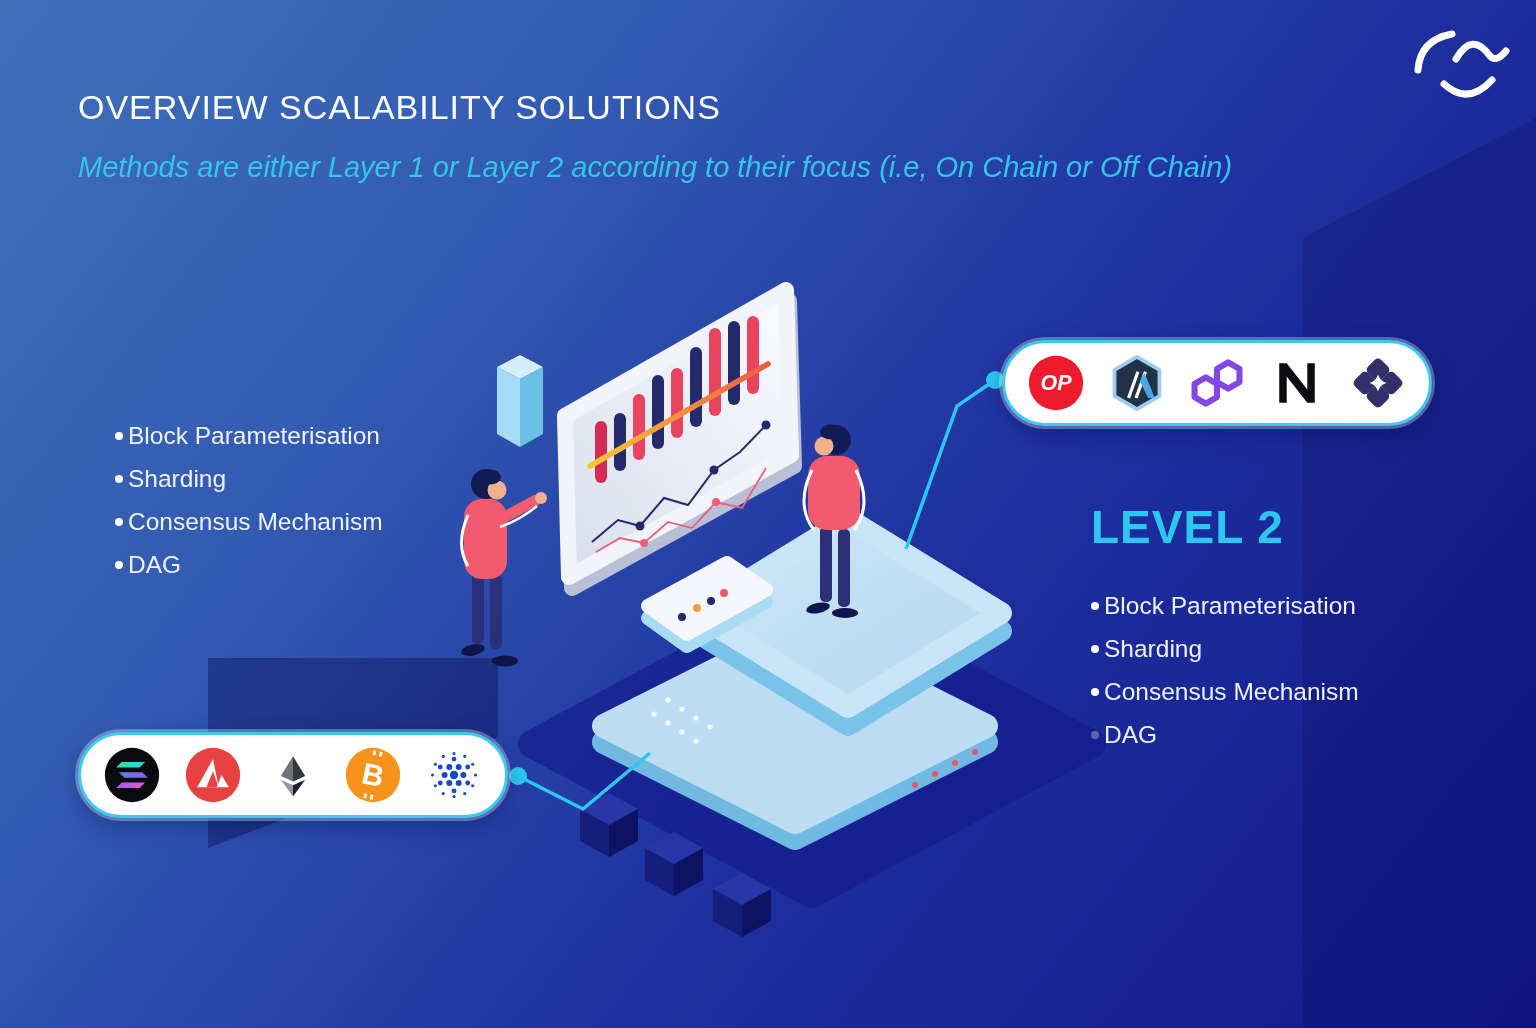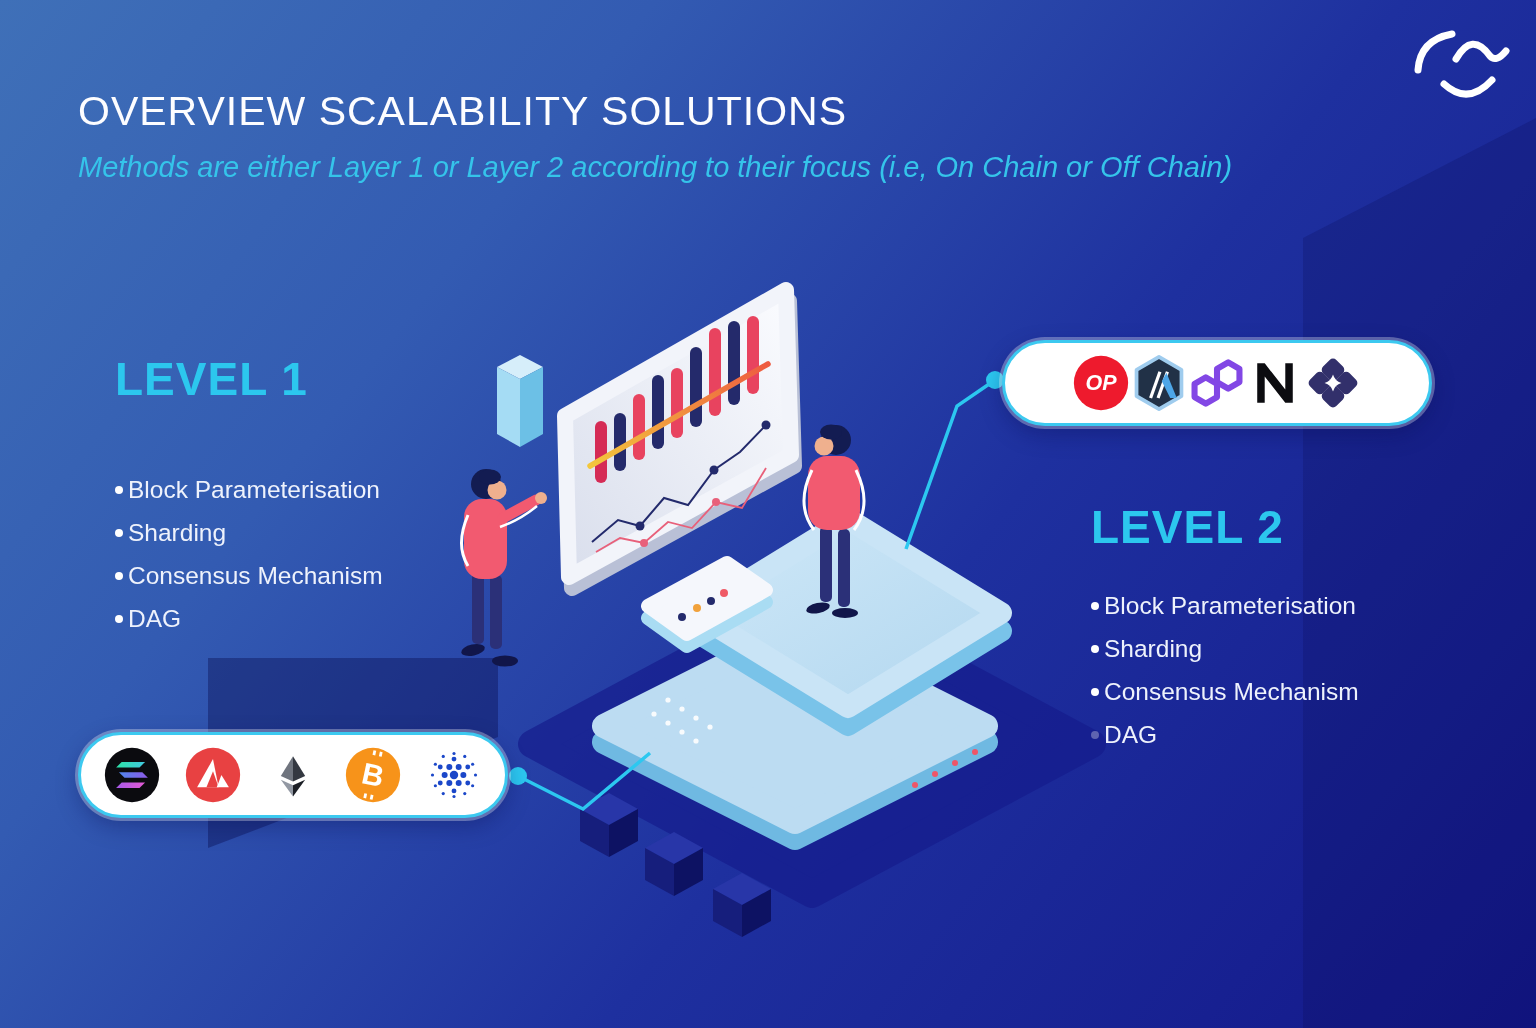--- a/index.html
+++ b/index.html
@@ -8,38 +8,38 @@
     font-family:"Liberation Sans", sans-serif;
     background:linear-gradient(128deg,#3f70b8 0%,#335bb2 28%,#1e309f 60%,#131789 100%);
   }
   .ov{position:absolute;pointer-events:none;}
   .ov-right{left:0;top:0;width:1536px;height:1028px;
     background:rgba(9,11,82,.22);
     clip-path:polygon(1303px 238px,1536px 118px,1536px 1028px,1303px 1028px);}
   .ov-wedge{left:0;top:0;width:1536px;height:1028px;
     background:rgba(8,10,75,.38);
     clip-path:polygon(208px 658px,498px 658px,498px 737px,208px 848px);}
-  .title{position:absolute;left:78px;top:88px;color:#fdfdff;font-size:41px;
+  .title{position:absolute;left:78px;top:88px;color:#fdfdff;font-size:34px;
     letter-spacing:1px;font-weight:400;}
   .subtitle{position:absolute;left:78px;top:151px;color:#35c4ea;font-size:29px;
     font-style:italic;font-weight:500;}
   .level{position:absolute;}
   .level-h{color:#2cc7ee;font-size:46px;font-weight:700;letter-spacing:1px;}
   .bullets{margin-top:24px;}
   .bullet-row{display:flex;align-items:center;gap:5px;height:43px;}
   .bdot{width:8px;height:8px;border-radius:50%;background:#ffffff;flex:0 0 auto;}
   .btext{color:#eef2fc;font-size:24.5px;}
   .lvl1{left:115px;top:352px;}
   .lvl1 .bullets{margin-top:62px;}
   .lvl2{left:1091px;top:500px;}
   .lvl2 .bullets{margin-top:30px;}
   .pill{position:absolute;background:#ffffff;border:3px solid #3cc9f0;border-radius:44px;
     display:flex;align-items:center;justify-content:space-evenly;
     box-shadow:0 0 0 3px rgba(255,255,255,.30),0 8px 22px rgba(8,12,80,.35);}
-  .pill-top{left:1002px;top:340px;width:424px;height:80px;justify-content:center;}
+  .pill-top{left:1002px;top:340px;width:424px;height:80px;}
   .pill-bottom{left:78px;top:732px;width:424px;height:80px;}
   .pill svg{display:block;}
   .brand{position:absolute;left:1408px;top:14px;}
   .illus{position:absolute;left:430px;top:260px;}
 </style>
 </head>
 <body>
 
 <div class="stage">
 
@@ -51,21 +51,20 @@
       <path d="M10,56 Q12,26 44,20"></path>
       <path d="M48,45 Q64,17 82,42 Q88,49 98,37"></path>
       <path d="M36,70 Q60,92 84,66"></path>
     </g>
   </svg>
 
   <div class="title">OVERVIEW SCALABILITY  SOLUTIONS</div>
   <div class="subtitle">Methods are either Layer 1 or Layer 2 according to their focus (i.e, On Chain or Off Chain)</div>
 
   <div class="level lvl1">
-    <div class="level-h">LEVEL 1</div>
     <div class="bullets">
       <div class="bullet-row">
         <span class="bdot"></span>
         <span class="btext">Block Parameterisation</span>
       </div>
       <div class="bullet-row">
         <span class="bdot"></span>
         <span class="btext">Sharding</span>
       </div>
       <div class="bullet-row">

